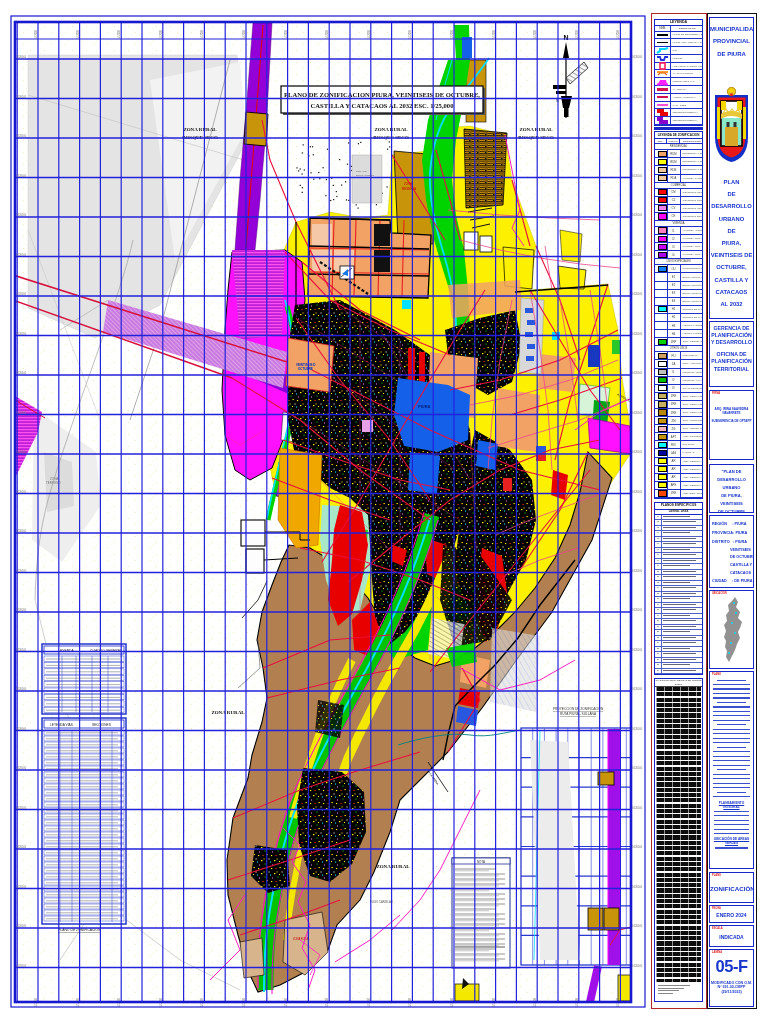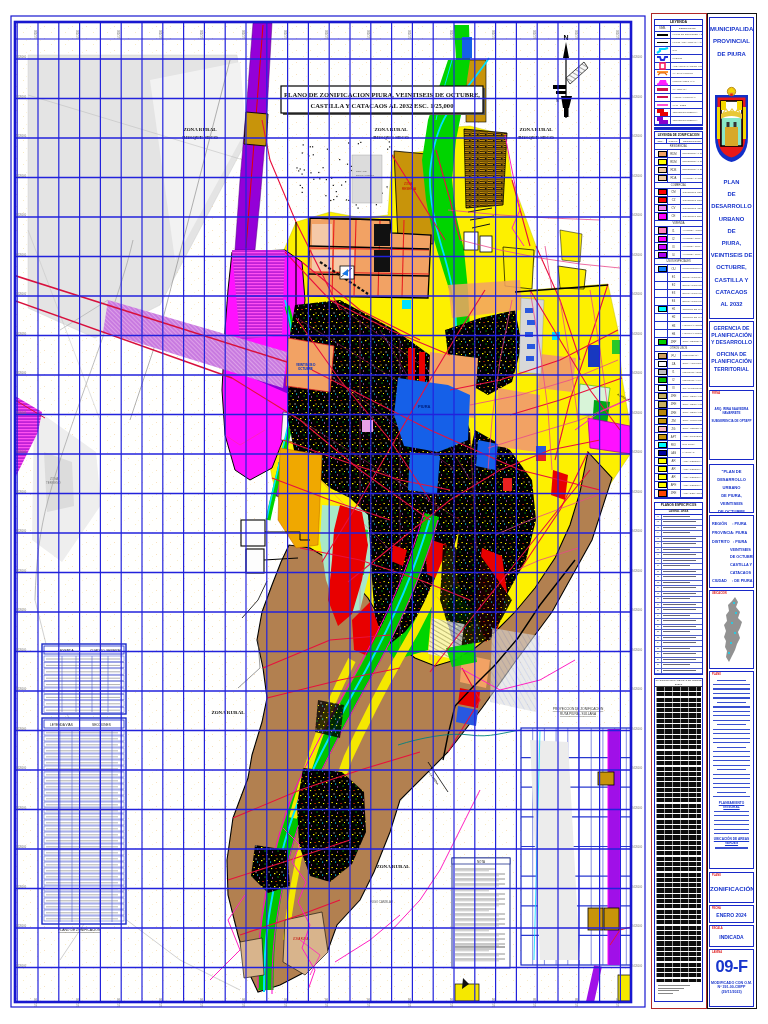--- a/index.html
+++ b/index.html
@@ -1352,16 +1352,16 @@
 <div class="bl" style="font-size:5px;margin-top:6px;">ENERO 2024</div>
 </div>
 
 <div class="bx" style="top:911px;height:22px;">
 <span class="rlab">ESCALA</span>
 <div class="bl" style="font-size:5px;margin-top:8px;">INDICADA</div>
 </div>
 
 <div class="bx" style="top:935px;height:58px;">
 <span class="rlab">LAMINA</span>
-<div class="bl" style="font-size:16.5px;margin-top:7px;letter-spacing:-0.5px;">09-F</div>
+<div class="bl" style="font-size:16.5px;margin-top:7px;letter-spacing:-0.5px;">05-F</div>
 <div class="bl" style="font-size:3.6px;line-height:4.6px;margin-top:5px;">MODIFICADO CON O.M.<br>N° 391-00-CMPP (29/11/2023)</div>
 </div>
 </div>
   </div>
 </body></html>

